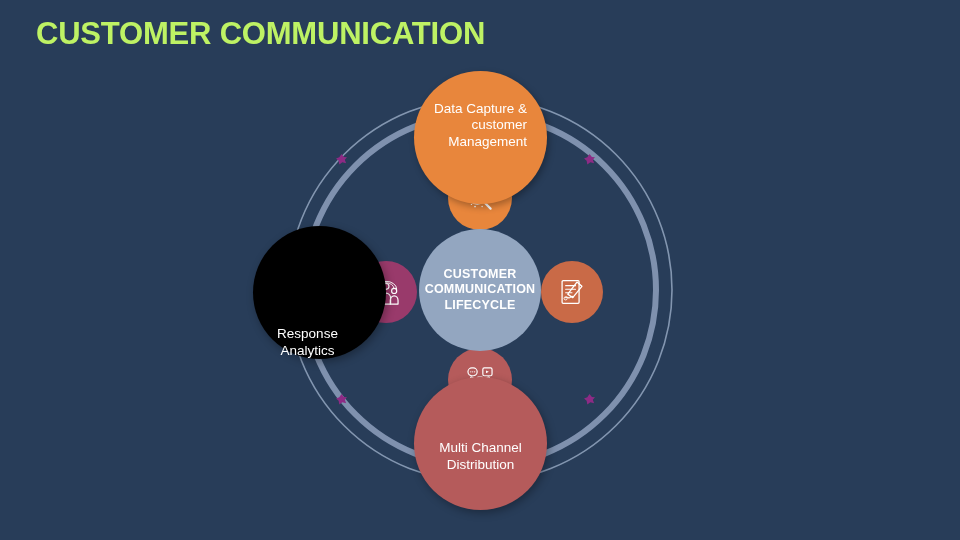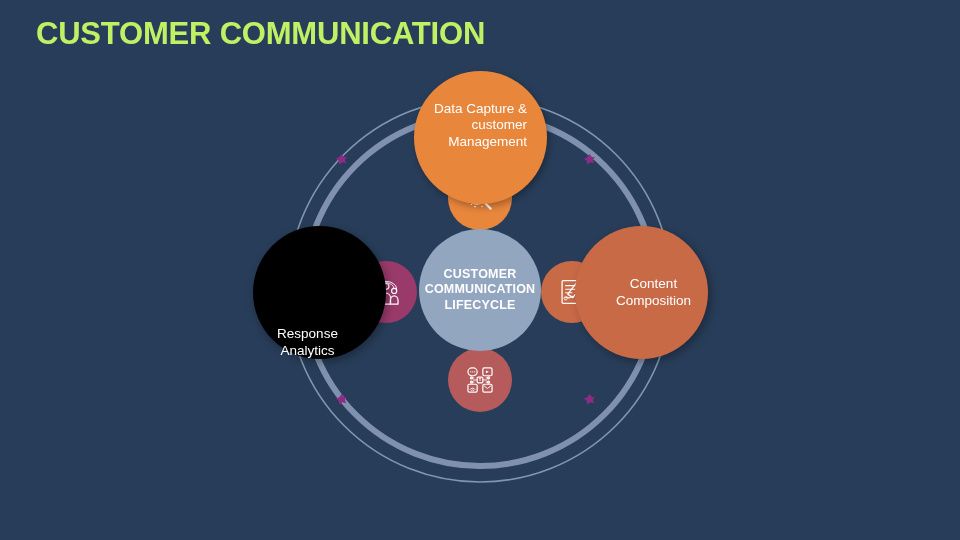--- a/index.html
+++ b/index.html
@@ -121,26 +121,20 @@
     <div class="lobe" id="lobe-right">
       <svg viewBox="0 0 48 48" fill="none" stroke="#fff" stroke-width="1.8">
         <rect x="10" y="8" width="24" height="32" rx="1.5"></rect>
         <path d="M15 15h14 M15 20h14 M15 25h9" stroke-linecap="round" stroke-width="1.5"></path>
         <path d="M15 32c2-3 4 2 6 0s3-3 5-1" stroke-linecap="round" stroke-width="1.5"></path>
         <circle cx="15" cy="33" r="2.2" stroke-width="1.3"></circle>
         <path d="M31 10 l7 6 -13 16 -7 -5 Z" stroke-linejoin="round"></path>
         <path d="M31 10 l7 6" stroke-width="1.3"></path>
       </svg>
     </div>
-    <div class="node" id="n-right">
-      <div class="label">
-        <span>Content</span><br>
-        <span>Composition</span>
-      </div>
-    </div>
 
     <div class="lobe" id="lobe-bottom">
       <svg viewBox="0 0 48 48" fill="none" stroke="#fff" stroke-width="1.7">
         <rect x="7" y="7" width="13" height="11" rx="5.5"></rect>
         <circle cx="11" cy="12.5" r="0.9" fill="#fff" stroke="none"></circle>
         <circle cx="13.7" cy="12.5" r="0.9" fill="#fff" stroke="none"></circle>
         <circle cx="16.4" cy="12.5" r="0.9" fill="#fff" stroke="none"></circle>
         <rect x="28" y="7" width="13" height="11" rx="2"></rect>
         <path d="M32.5 10.5 l4 2 -4 2 Z" fill="#fff" stroke="none"></path>
         <rect x="7" y="30" width="13" height="11" rx="2"></rect>
@@ -148,20 +142,26 @@
         <rect x="28" y="30" width="13" height="11" rx="2"></rect>
         <path d="M29.5 32 l5 4 5 -4" stroke-width="1.3"></path>
         <rect x="20" y="20" width="8" height="8" rx="1.4"></rect>
         <path d="M22.5 24h3 M22.5 22h3" stroke-width="1.1"></path>
         <path d="M20 24h-6 M28 24h6 M16 21h-3 M16 27h-3 M32 21h3 M32 27h3" stroke-width="1.3"></path>
         <circle cx="12" cy="21" r="1.4"></circle>
           <circle cx="12" cy="27" r="1.4"></circle>
         <circle cx="36" cy="21" r="1.4"></circle>
           <circle cx="36" cy="27" r="1.4"></circle>
       </svg>
+    </div>
+    <div class="node" id="n-bottom">
+      <div class="label">
+        <span>Multi Channel</span><br>
+        <span>Distribution</span>
+      </div>
     </div>
 
     <div class="lobe" id="lobe-left">
       <svg viewBox="0 0 48 48" fill="none" stroke="#fff" stroke-width="1.7">
         <path d="M9 20a15 11 0 0 1 30 0" stroke-width="1.4"></path>
         <path d="M13 19a11 8 0 0 1 22 0" stroke-width="1.2"></path>
         <circle cx="24" cy="16" r="4.2"></circle>
         <path d="M17.5 33c0-4.2 2.9-7.3 6.5-7.3s6.5 3.1 6.5 7.3v8h-13Z" stroke-linejoin="round"></path>
         <circle cx="12.5" cy="22.5" r="3.6"></circle>
         <path d="M7 36c0-3.8 2.5-6.6 5.5-6.6S18 32.2 18 36v5H7Z" stroke-linejoin="round"></path>

